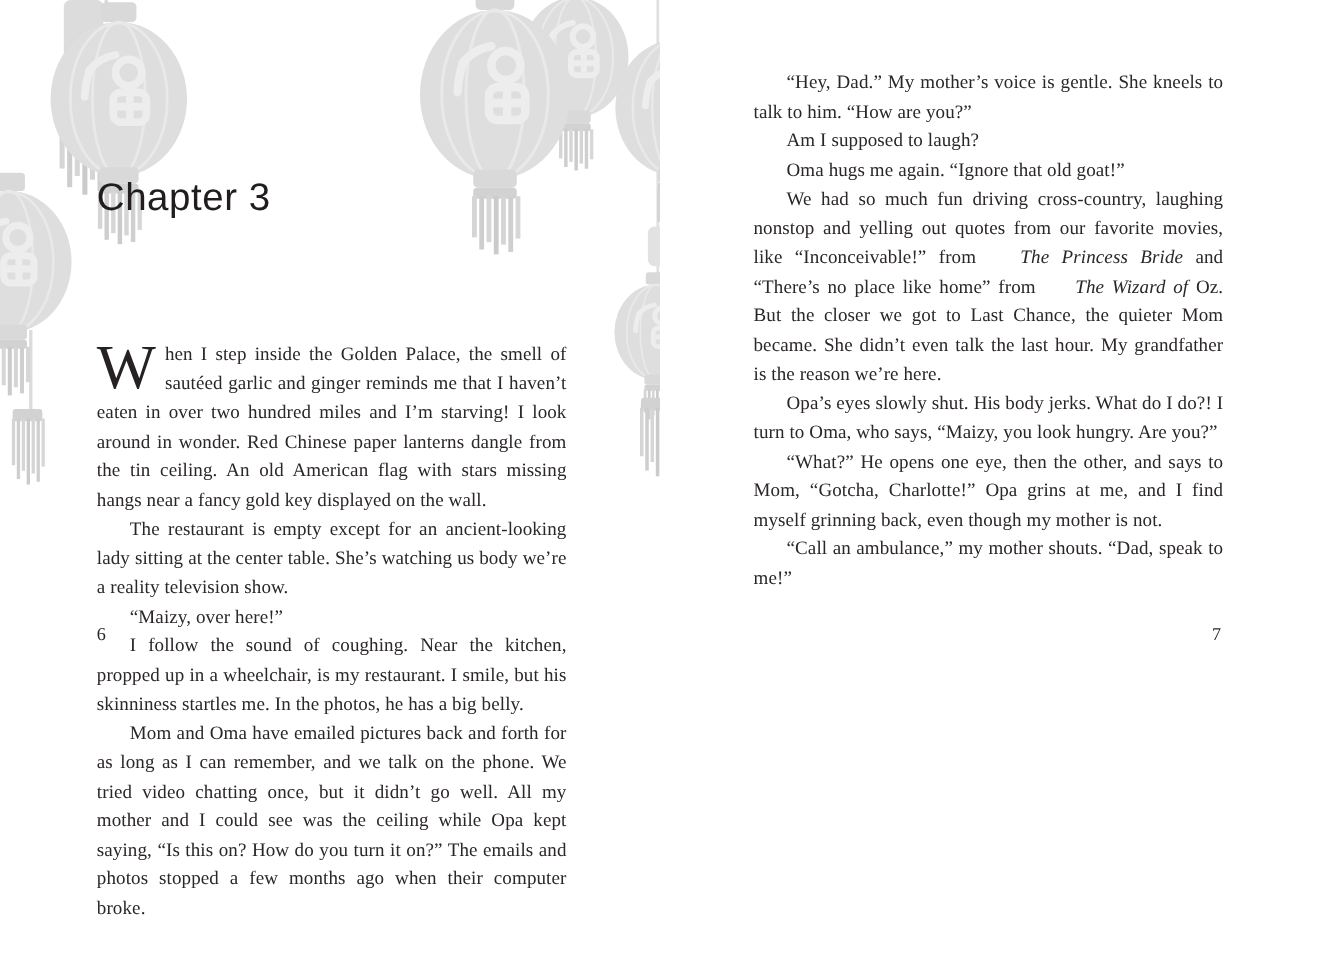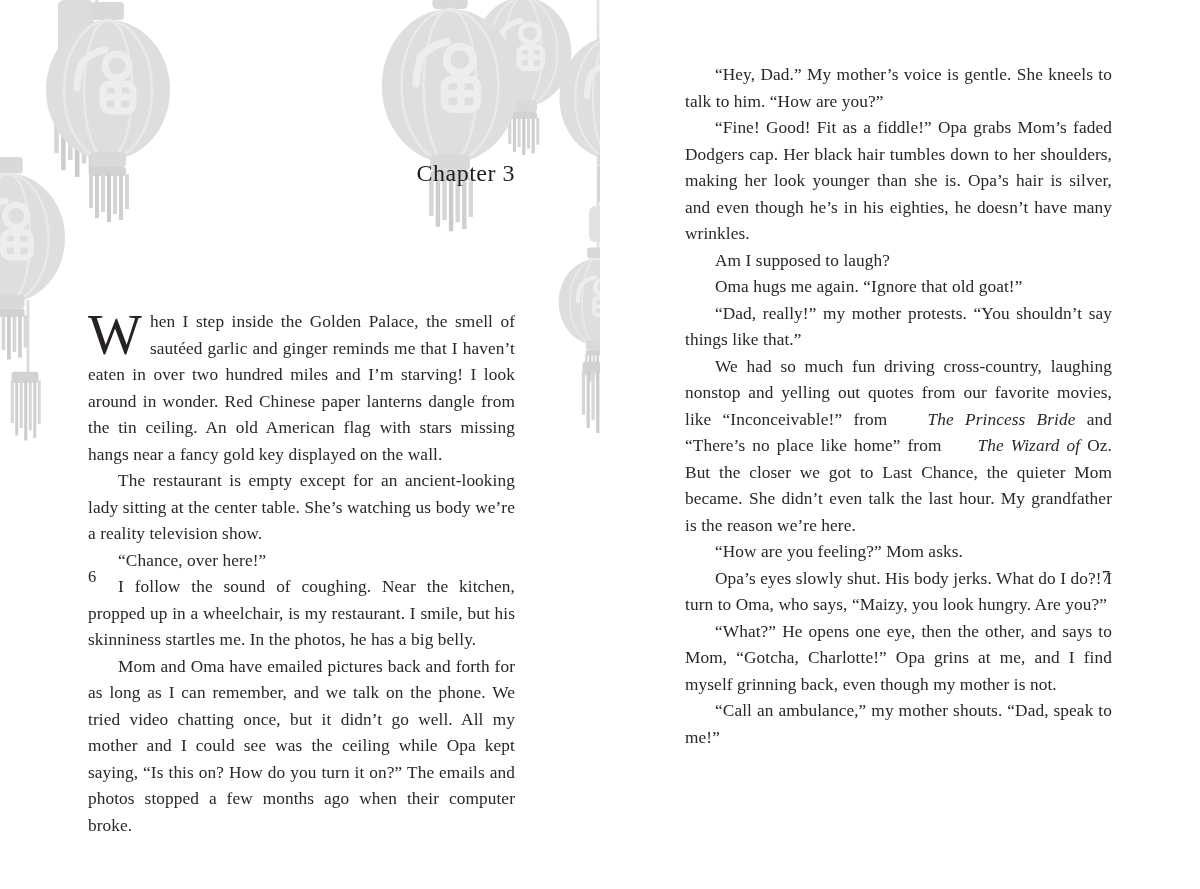--- a/index.html
+++ b/index.html
@@ -2,23 +2,23 @@
 <html lang="en"><head>
 <meta charset="utf-8">
 <style>
   html,body{margin:0;padding:0;background:#ffffff;}
   .spread{position:relative;width:1200px;height:889px;background:#ffffff;overflow:hidden;
           font-family:"Liberation Serif","DejaVu Serif",serif;color:#2b2627;}
   .page{position:absolute;top:0;width:600px;height:634px;}
   .page-left{left:0;}
   .page-right{left:600px;}
   .art{position:absolute;top:0;left:0;width:600px;height:460px;pointer-events:none;}
-  .chapter-title{position:absolute;top:160px;left:88px;width:427px;margin:0;text-align:right;
-          font-family:Liberation Serif, serif;font-weight:400;
-          font-size:24px;letter-spacing:.5px;color:#211d1e;}
+  .chapter-title{position:absolute;top:160px;left:88px;width:427px;margin:0;text-align:left;
+          font-family:Liberation Sans, sans-serif;font-weight:400;
+          font-size:35px;letter-spacing:.5px;color:#211d1e;}
   .body-text{position:absolute;width:427px;font-size:17.3px;line-height:26.5px;
           text-align:justify;letter-spacing:.1px;}
   .body-left{left:88px;top:309px;}
   .body-right{left:85px;top:62px;}
   .para{margin:0;text-indent:30px;}
   .para.flush{text-indent:0;}
   .dropcap{float:left;font-size:57px;line-height:44px;padding:4px 8px 0 0;color:#262223;}
   .ital{font-style:italic;margin-left:29px;}
   .folio{position:absolute;bottom:47px;font-size:16.5px;color:#2b2627;}
   .folio-left{left:88px;}
@@ -84,37 +84,34 @@
         <use href="#fringe" transform="translate(597,368) scale(0.8,1.3)"></use>
         <use href="#fringe" transform="translate(25,378) scale(0.75,1.25)"></use>
       </svg>
     </div>
 
     <h1 class="chapter-title">Chapter 3</h1>
 
     <div class="body-text body-left">
       <p class="para flush"><span class="dropcap">W</span><span>hen I step inside the Golden Palace, the smell of sautéed garlic and ginger reminds me that I haven’t eaten in over two hundred miles and I’m starving! I look around in wonder. Red Chinese paper lanterns dangle from the tin ceiling. An old American flag with stars missing hangs near a fancy gold key displayed on the wall.</span></p>
       <p class="para">The restaurant is empty except for an ancient-looking lady sitting at the center table. She’s watching us body we’re a reality television show.</p>
-      <p class="para">“Chance, over here!”</p>
+      <p class="para">“Maizy, over here!”</p>
       <p class="para">I follow the sound of coughing. Near the kitchen, propped up in a wheelchair, is my restaurant. I smile, but his skinniness startles me. In the photos, he has a big belly.</p>
       <p class="para">Mom and Oma have emailed pictures back and forth for as long as I can remember, and we talk on the phone. We tried video chatting once, but it didn’t go well. All my mother and I could see was the ceiling while Opa kept saying, “Is this on? How do you turn it on?” The emails and photos stopped a few months ago when their computer broke.</p>
     </div>
 
     <div class="folio folio-left">6</div>
   </section>
 
   <section class="page page-right">
     <div class="body-text body-right">
       <p class="para">“Hey, Dad.” My mother’s voice is gentle. She kneels to talk to him. “How are you?”</p>
-      <p class="para">“Fine! Good! Fit as a fiddle!” Opa grabs Mom’s faded Dodgers cap. Her black hair tumbles down to her shoulders, making her look younger than she is. Opa’s hair is silver, and even though he’s in his eighties, he doesn’t have many wrinkles.</p>
       <p class="para">Am I supposed to laugh?</p>
       <p class="para">Oma hugs me again. “Ignore that old goat!”</p>
-      <p class="para">“Dad, really!” my mother protests. “You shouldn’t say things like that.”</p>
       <p class="para"><span>We had so much fun driving cross-country, laughing nonstop and yelling out quotes from our favorite movies, like “Inconceivable!” from </span><span class="ital">The Princess Bride</span><span> and “There’s no place like home” from </span><span class="ital">The Wizard of</span><span> Oz. But the closer we got to Last Chance, the quieter Mom became. She didn’t even talk the last hour. My grandfather is the reason we’re here.</span></p>
-      <p class="para">“How are you feeling?” Mom asks.</p>
       <p class="para">Opa’s eyes slowly shut. His body jerks. What do I do?! I turn to Oma, who says, “Maizy, you look hungry. Are you?”</p>
       <p class="para">“What?” He opens one eye, then the other, and says to Mom, “Gotcha, Charlotte!” Opa grins at me, and I find myself grinning back, even though my mother is not.</p>
       <p class="para">“Call an ambulance,” my mother shouts. “Dad, speak to me!”</p>
     </div>
 
     <div class="folio folio-right">7</div>
   </section>
 
 </div>
 

